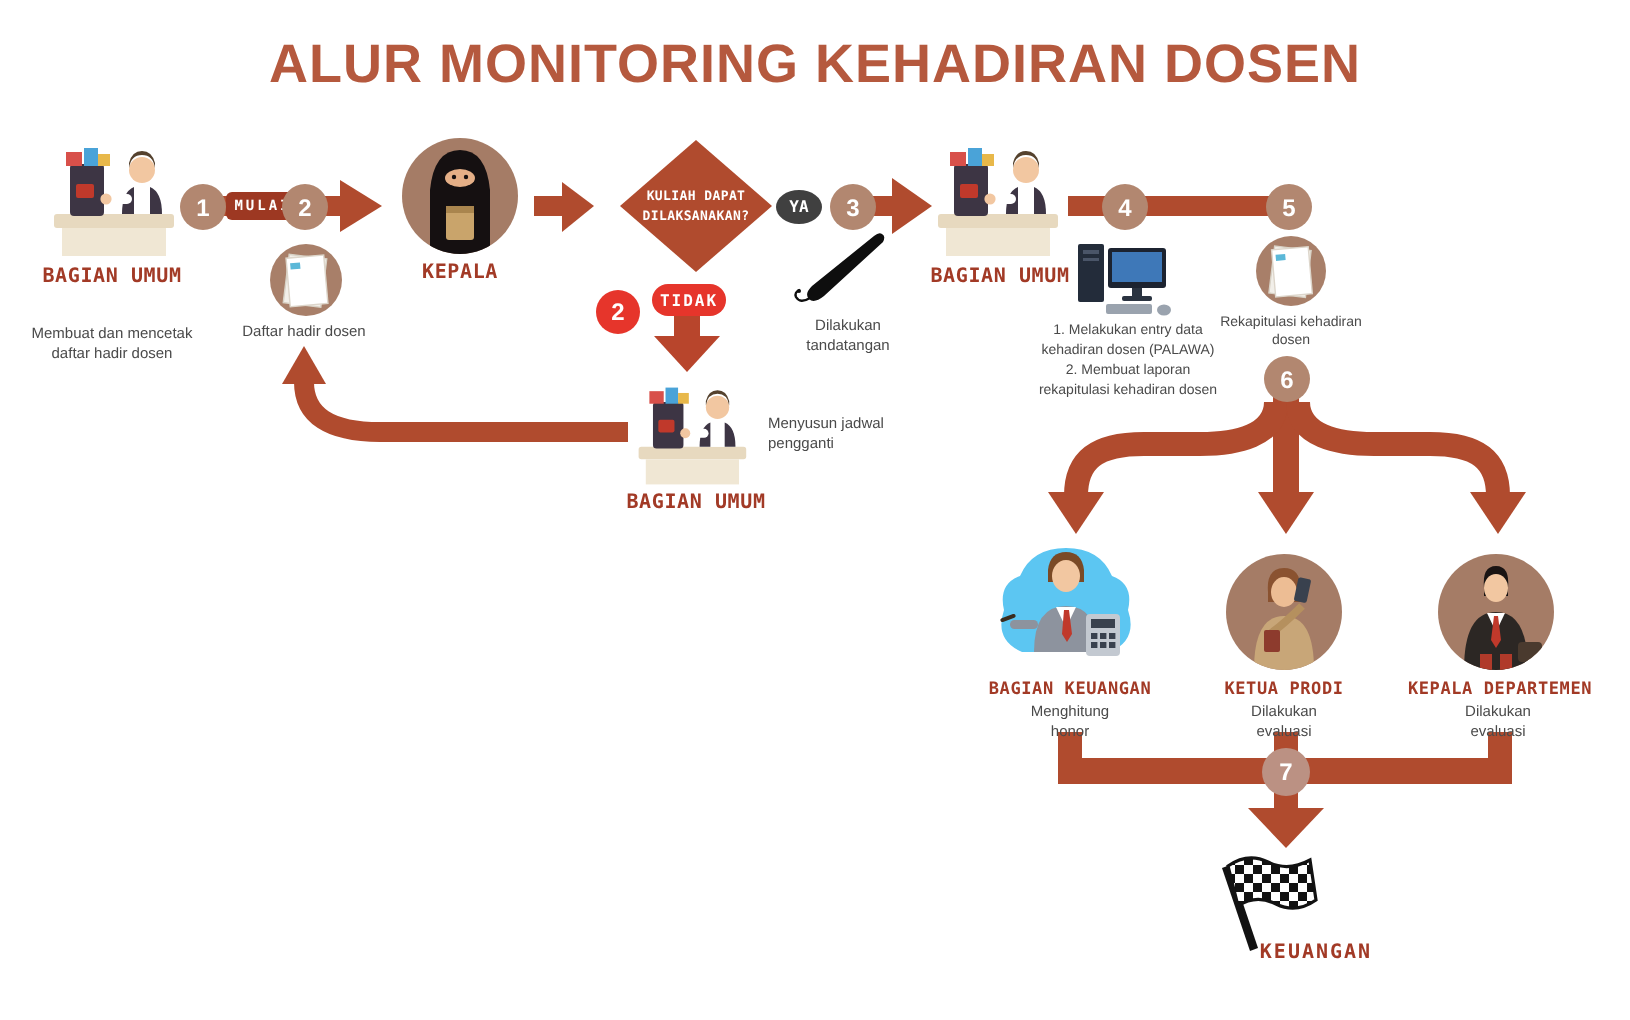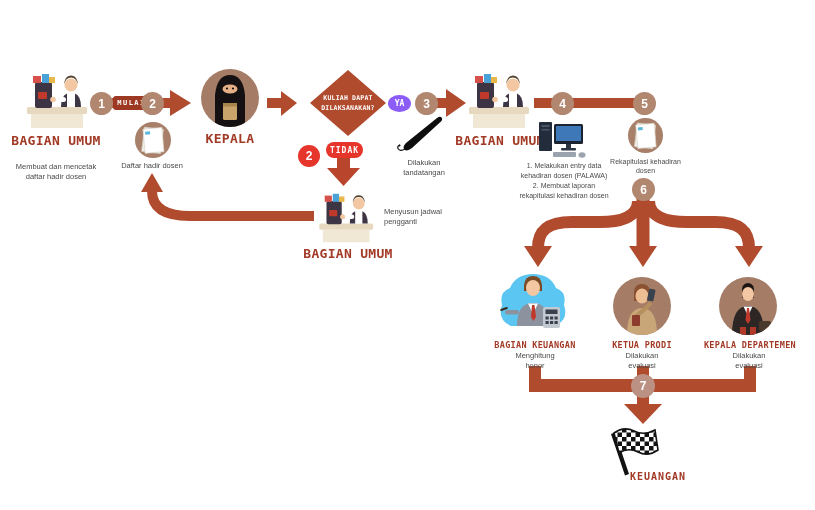--- a/index.html
+++ b/index.html
@@ -4,33 +4,33 @@
 <style>
   html,body{margin:0;padding:0;background:#fff;}
   #canvas{position:relative;width:815px;height:510px;background:#fff;overflow:hidden;
           font-family:"Liberation Sans",sans-serif;}
   .abs{position:absolute;}
   .layer1{z-index:1;}
   .layer2{z-index:2;}
   #title{left:0;right:0;top:17px;text-align:center;font-size:27px;font-weight:800;
          color:#b5593e;letter-spacing:.5px;font-family:"Liberation Sans",sans-serif;}
   .mono{font-family:"DejaVu Sans Mono",monospace;font-weight:bold;}
-  .role-label{color:#a23a26;font-size:13px;text-align:center;letter-spacing:.3px;}
+  .role-label{color:#a23a26;font-size:10px;text-align:center;letter-spacing:.3px;}
   .role-label.sm{font-size:8.5px;}
   .desc{font-size:7.5px;color:#4a4a4a;text-align:center;line-height:1.35;white-space:pre-line;}
   .desc.left{text-align:left;}
   .desc.tiny{font-size:7px;}
   .badge{border-radius:50%;background:#b28770;color:#fff;display:flex;align-items:center;
          justify-content:center;font-size:12px;font-weight:bold;width:23px;height:23px;}
   .badge.light{background:#bb9183;}
   .badge.red{background:#e6352b;width:22px;height:22px;}
   .pill{display:flex;align-items:center;justify-content:center;color:#fff;}
   #mulai-pill{background:#9d3822;border-radius:3px;font-size:7px;letter-spacing:1.5px;}
   #tidak-pill{background:#e6352b;border-radius:8px;font-size:8px;letter-spacing:1px;text-align:right;}
-  #ya-pill{background:#8b5cf6;border-radius:50%;font-size:8px;}
+  #ya-pill{background:#404040;border-radius:50%;font-size:8px;}
   .circle-bg{border-radius:50%;background:#a57c66;overflow:hidden;}
   .circle-bg.icon{background:#a87f69;}
   #decision-text{color:#fff;font-size:6.5px;text-align:center;line-height:1.55;
                  white-space:pre-line;letter-spacing:.2px;}
   #selesai{color:#a23a26;font-size:10px;text-align:center;letter-spacing:1px;}
 </style>
 </head>
 <body>
 
 <div id="canvas">
@@ -92,20 +92,21 @@
       <path d="M 643 198 L 643 248" stroke-width="13"></path>
       <path d="M 638 201 C 638 218 618 222 600 222 L 572 222 C 548 222 538 230 538 248" stroke-width="12"></path>
       <path d="M 649 201 C 649 218 669 222 687 222 L 715 222 C 739 222 749 230 749 248" stroke-width="12"></path>
     </g>
     <g fill="#b8452c">
       <rect x="337" y="156" width="13" height="13"></rect>
       <polygon points="327,168 343.5,186 360,168"></polygon>
     </g>
   </svg>
 
+  <div id="title" class="abs layer2">ALUR MONITORING KEHADIRAN DOSEN</div>
 
   <svg class="abs layer2" style="left:26px;top:72px" width="66" height="58" viewBox="0 0 66 58">
       <use href="#person-desk"></use>
     </svg>
   <div class="abs layer2 mono role-label" style="left:6px;top:133px;width:100px">BAGIAN UMUM</div>
   <div class="abs layer2 desc" style="left:2px;top:162px;width:108px">Membuat dan mencetak
 daftar hadir dosen</div>
 
   <div class="abs layer2 badge" style="left:90px;top:92px">1</div>
   <div id="mulai-pill" class="abs layer2 pill mono" style="left:113px;top:96px;width:37px;height:14px">MULAI</div>

